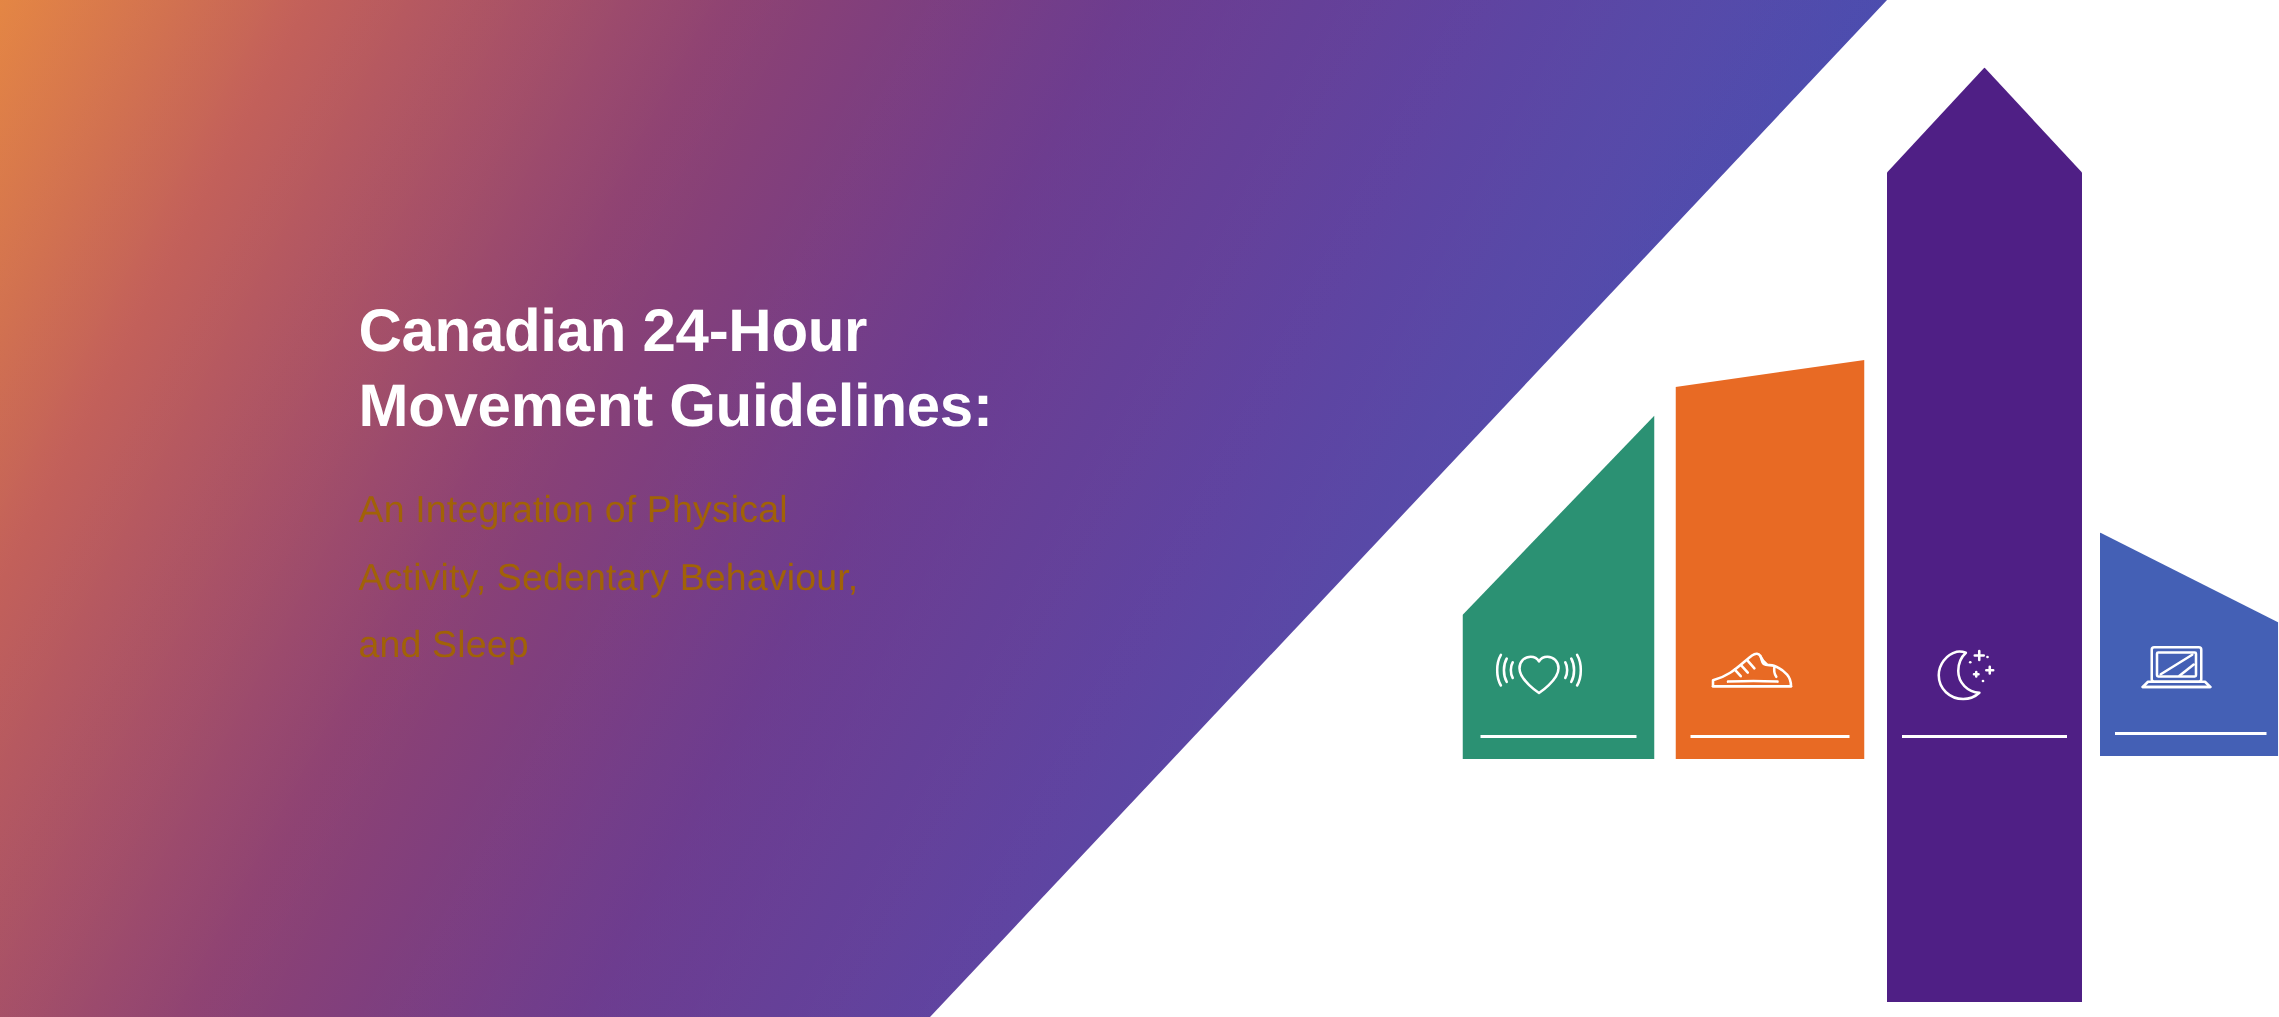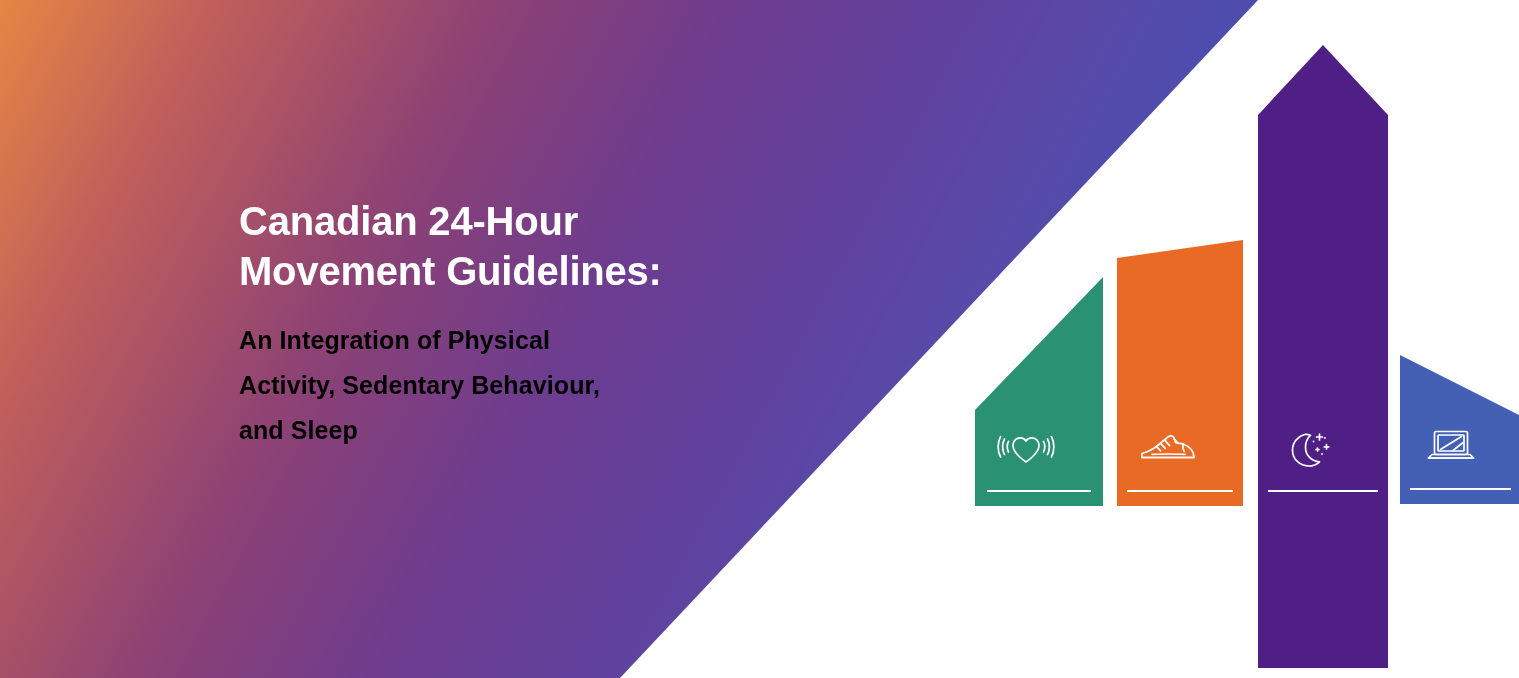--- a/index.html
+++ b/index.html
@@ -66,24 +66,24 @@
   #headline {
     color: #ffffff;
     font-size: 40px;
     line-height: 50px;
     font-weight: bold;
     letter-spacing: -0.2px;
     margin: 0 0 22px 0;
     white-space: pre-line;
   }
   #subhead {
-    color: #000000;
+    color: #a16207;
     font-size: 25px;
     line-height: 45px;
-    font-weight: bold;
+    font-weight: normal;
     margin: 0;
     letter-spacing: 0.1px;
     white-space: pre-line;
   }
 
   
   #bars {
     position: absolute;
     left: 0;
     top: 0;

